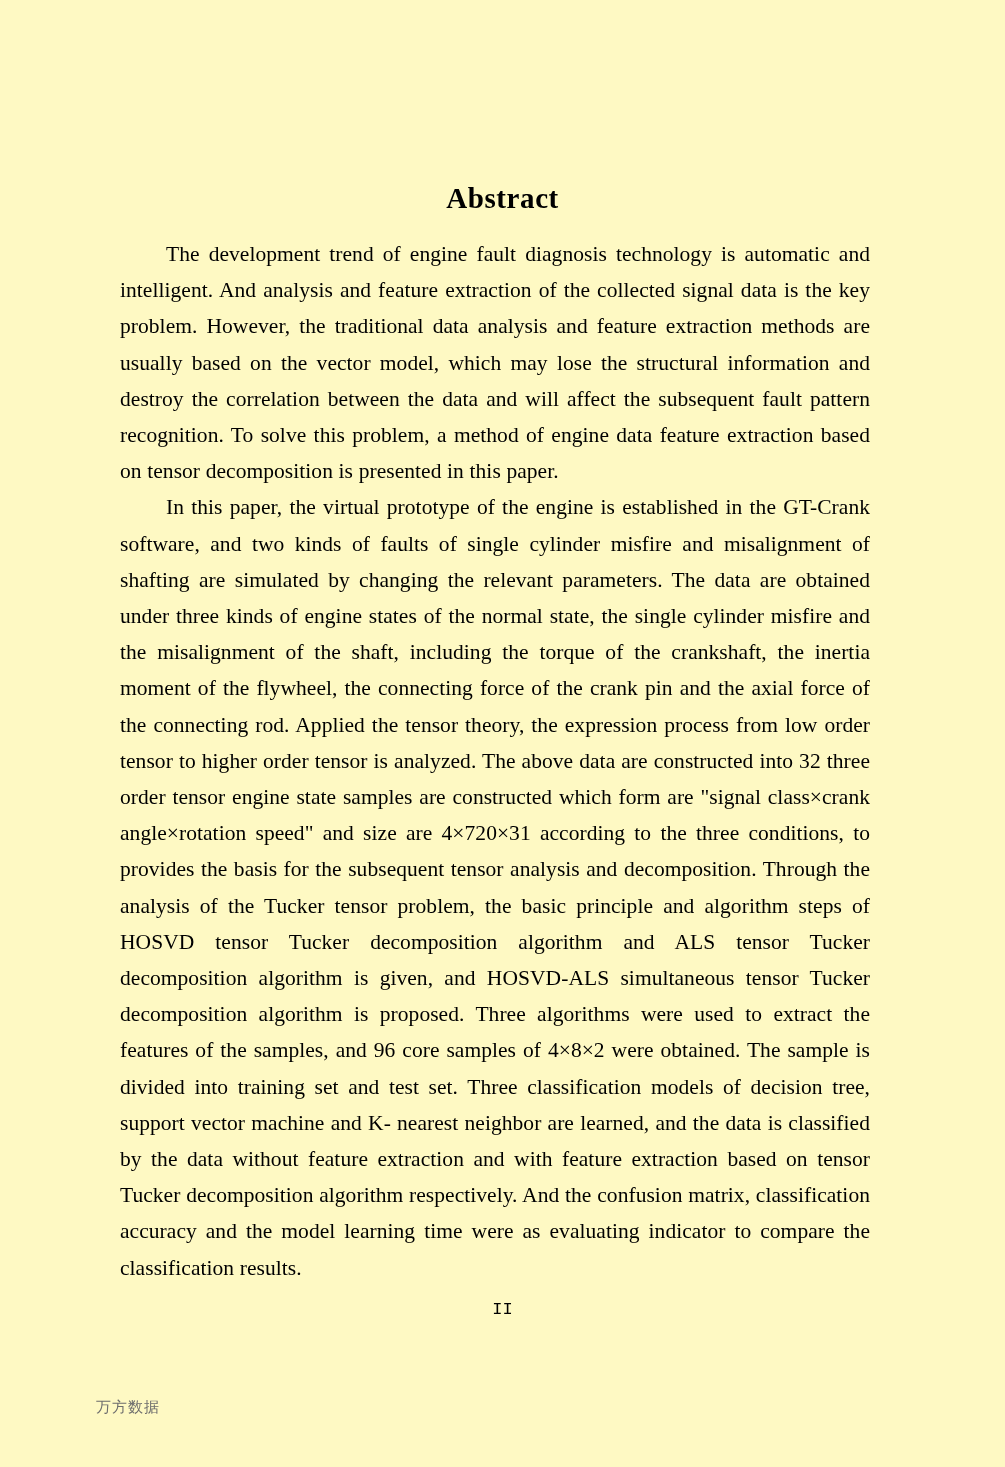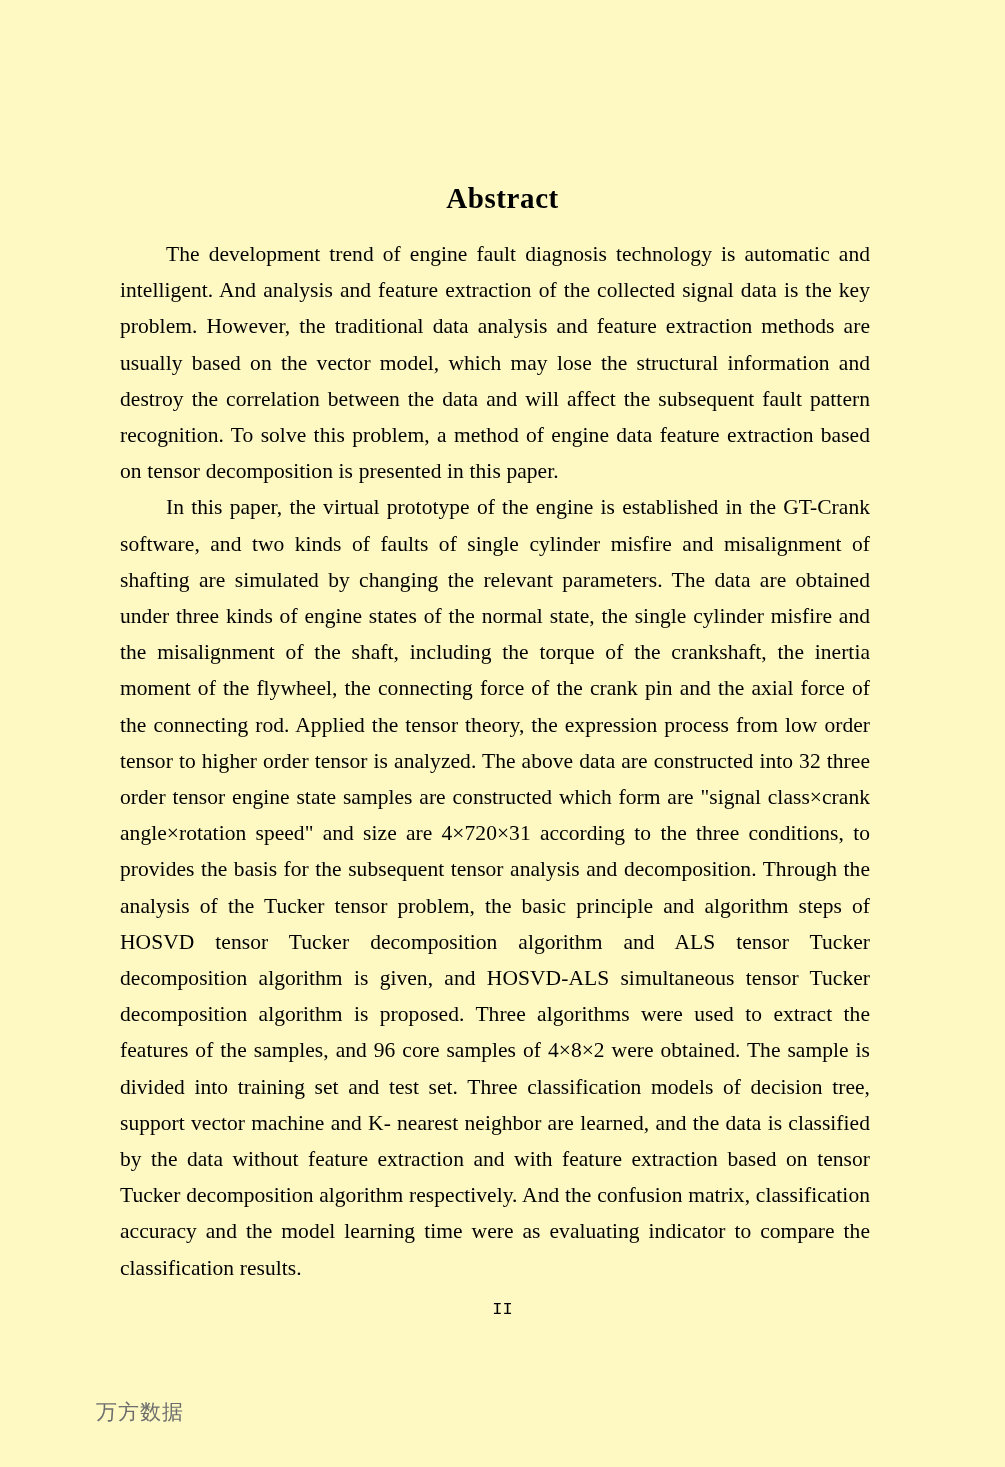--- a/index.html
+++ b/index.html
@@ -60,21 +60,21 @@
     text-align: center;
     font-size: 17px;
     font-family: Liberation Mono, monospace;
     margin-top: 12px;
   }
   .watermark {
     position: absolute;
     top: 1398px;
     left: 96px;
     font-family: Liberation Sans, sans-serif;
-    font-size: 21px;
+    font-size: 15px;
     color: #6d6d6d;
     letter-spacing: 1px;
     white-space: nowrap;
   }
 </style>
 </head>
 <body>
 
 <div class="page">
 

